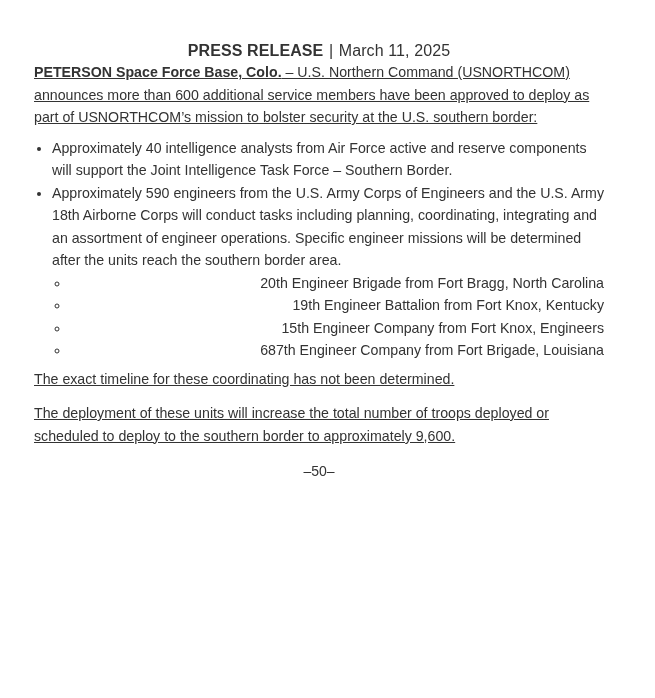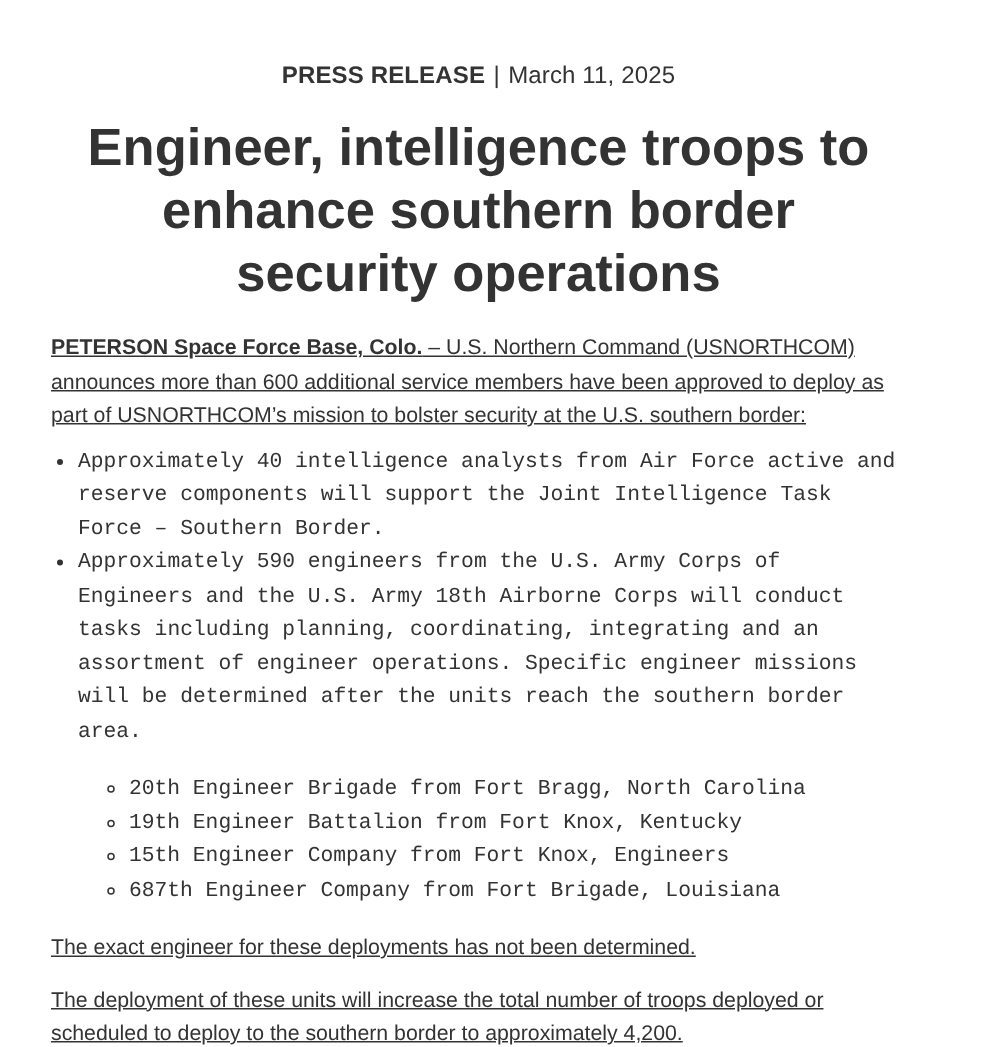--- a/index.html
+++ b/index.html
@@ -52,64 +52,63 @@
     }
     p.lead .dateline {
       font-weight: bold;
     }
     ul.bullets {
       list-style: disc;
       margin: 0 0 6px 0;
       padding-left: 18px;
       font-size: 14.2px;
       line-height: 22.5px;
-      font-family: Liberation Mono, monospace;
     }
     ul.bullets > li {
       padding-left: 0;
     }
     ul.sub {
       list-style: circle;
-      margin: 16px;
+      margin: 0;
       padding-left: 18px;
+      text-align: right;
     }
     .end-mark {
       text-align: center;
       font-size: 14px;
       margin-top: 16px;
     }
   </style>
 </head>
 <body>
 
 <div class="page">
 
   <div class="kicker">
     <span class="label">PRESS RELEASE</span>
     <span class="sep">|</span>
     <span class="date">March 11, 2025</span>
   </div>
 
-  <h1 class="title">Engineer, intelligence troops to enhance southern border security operations</h1>
 
   <p class="lead"><span class="dateline">PETERSON Space Force Base, Colo.</span><span> – U.S. Northern Command (USNORTHCOM) announces more than 600 additional service members have been approved to deploy as part of USNORTHCOM’s mission to bolster security at the U.S. southern border:</span></p>
 
   <ul class="bullets">
     <li>
       <span>Approximately 40 intelligence analysts from Air Force active and reserve components will support the Joint Intelligence Task Force – Southern Border.</span>
     </li>
     <li>
       <span>Approximately 590 engineers from the U.S. Army Corps of Engineers and the U.S. Army 18th Airborne Corps will conduct tasks including planning, coordinating, integrating and an assortment of engineer operations. Specific engineer missions will be determined after the units reach the southern border area.</span>
       <ul class="sub">
         <li>20th Engineer Brigade from Fort Bragg, North Carolina</li>
         <li>19th Engineer Battalion from Fort Knox, Kentucky</li>
         <li>15th Engineer Company from Fort Knox, Engineers</li>
         <li>687th Engineer Company from Fort Brigade, Louisiana</li>
       </ul>
     </li>
   </ul>
 
-  <p>The exact engineer for these deployments has not been determined.</p>
-  <p>The deployment of these units will increase the total number of troops deployed or scheduled to deploy to the southern border to approximately 4,200.</p>
+  <p>The exact timeline for these coordinating has not been determined.</p>
+  <p>The deployment of these units will increase the total number of troops deployed or scheduled to deploy to the southern border to approximately 9,600.</p>
 
   <div class="end-mark">–50–</div>
 
 </div>
 
 </body></html>

